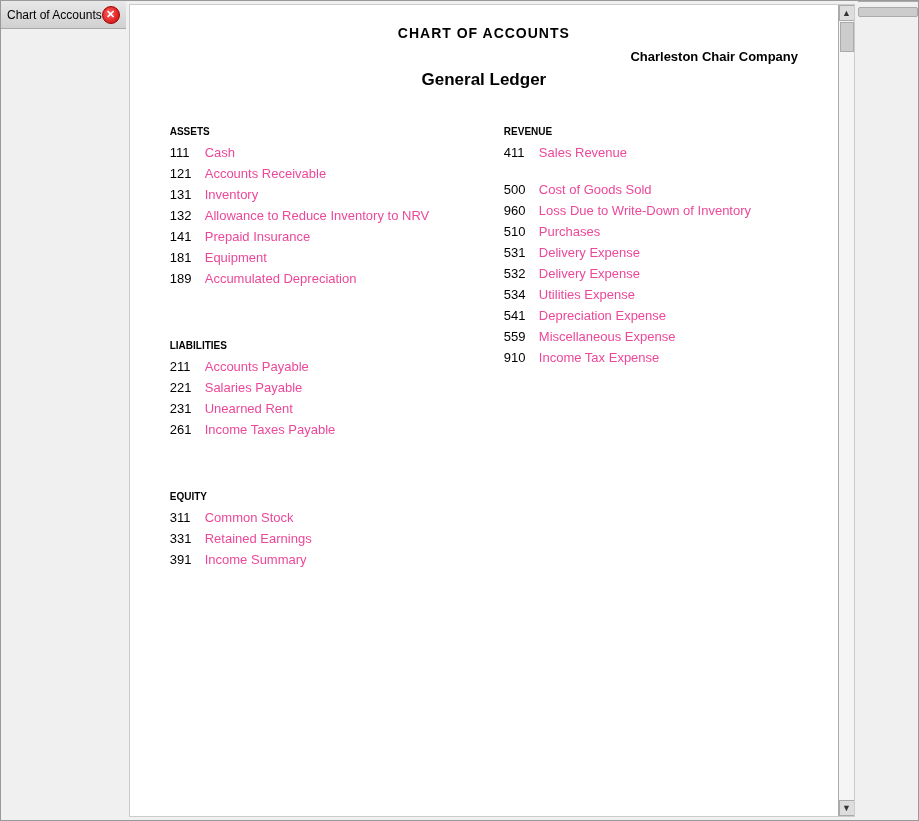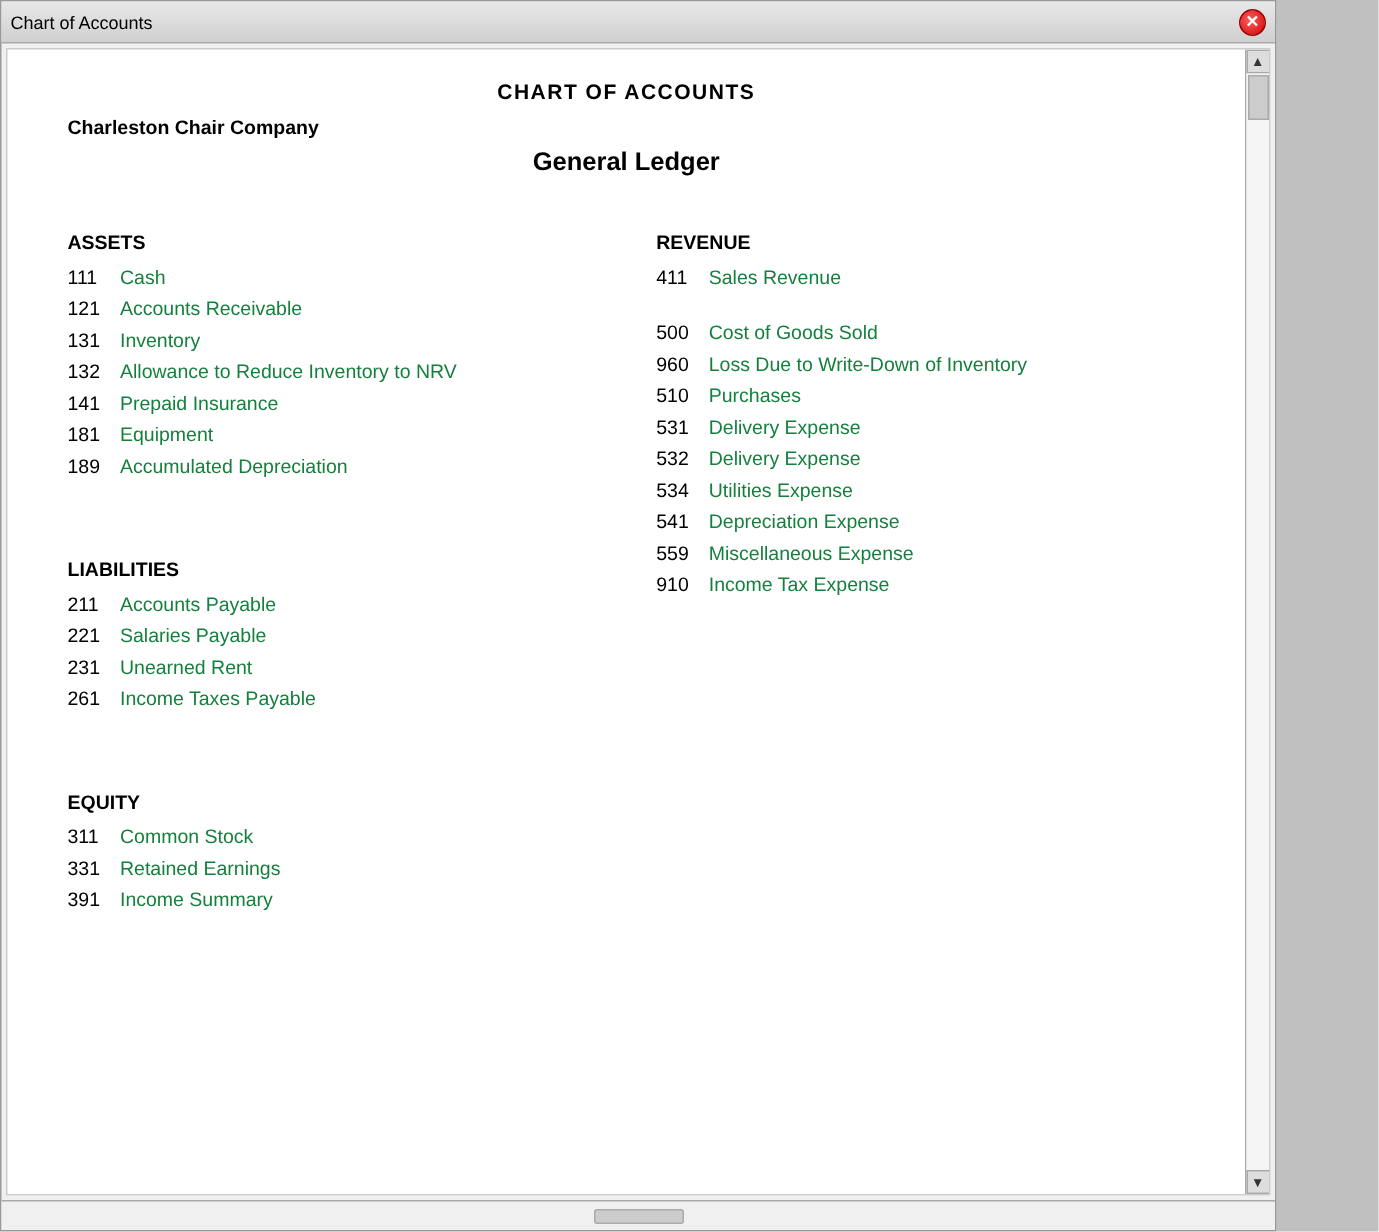--- a/index.html
+++ b/index.html
@@ -11,26 +11,26 @@
     body {
       font-family: Arial, sans-serif;
       font-size: 13px;
       background: #c0c0c0;
       width: 919px;
       height: 821px;
       overflow: hidden;
     }
 
     .window {
-      width: 851px;
+      width: 919px;
       height: 821px;
       background: #f0f0f0;
       border: 1px solid #999;
       display: flex;
-      flex-direction: column;
+      flex-direction: row;
     }
 
     .title-bar {
       background: linear-gradient(to bottom, #e8e8e8, #d0d0d0);
       border-bottom: 1px solid #aaa;
       height: 28px;
       display: flex;
       align-items: center;
       justify-content: space-between;
       padding: 0 6px;
@@ -116,21 +116,21 @@
 
     .doc-title {
       text-align: center;
       font-size: 14px;
       font-weight: bold;
       margin-bottom: 8px;
       letter-spacing: 1px;
     }
 
     .doc-subtitle {
-      text-align: left;
+      text-align: right;
       font-size: 13px;
       font-weight: bold;
       margin-bottom: 6px;
     }
 
     .doc-subtitle2 {
       text-align: center;
       font-size: 17px;
       font-weight: bold;
       margin-bottom: 20px;
@@ -146,40 +146,40 @@
       padding-right: 20px;
     }
 
     .right-col {
       flex: 1;
       padding-left: 20px;
     }
 
     .section-header {
       font-weight: bold;
-      font-size: 13px;
+      font-size: 10px;
       margin-bottom: 8px;
       margin-top: 16px;
     }
 
     .account-row {
       display: flex;
       align-items: flex-start;
       margin-bottom: 6px;
       font-size: 13px;
     }
 
     .account-number {
       width: 35px;
       flex-shrink: 0;
       color: #000;
     }
 
     .account-name {
-      color: #15803d;
+      color: #ec4899;
     }
 
     .section-spacer {
       height: 16px;
     }
 
     .bottom-bar {
       height: 20px;
       background: #f0f0f0;
       border-top: 1px solid #aaa;

